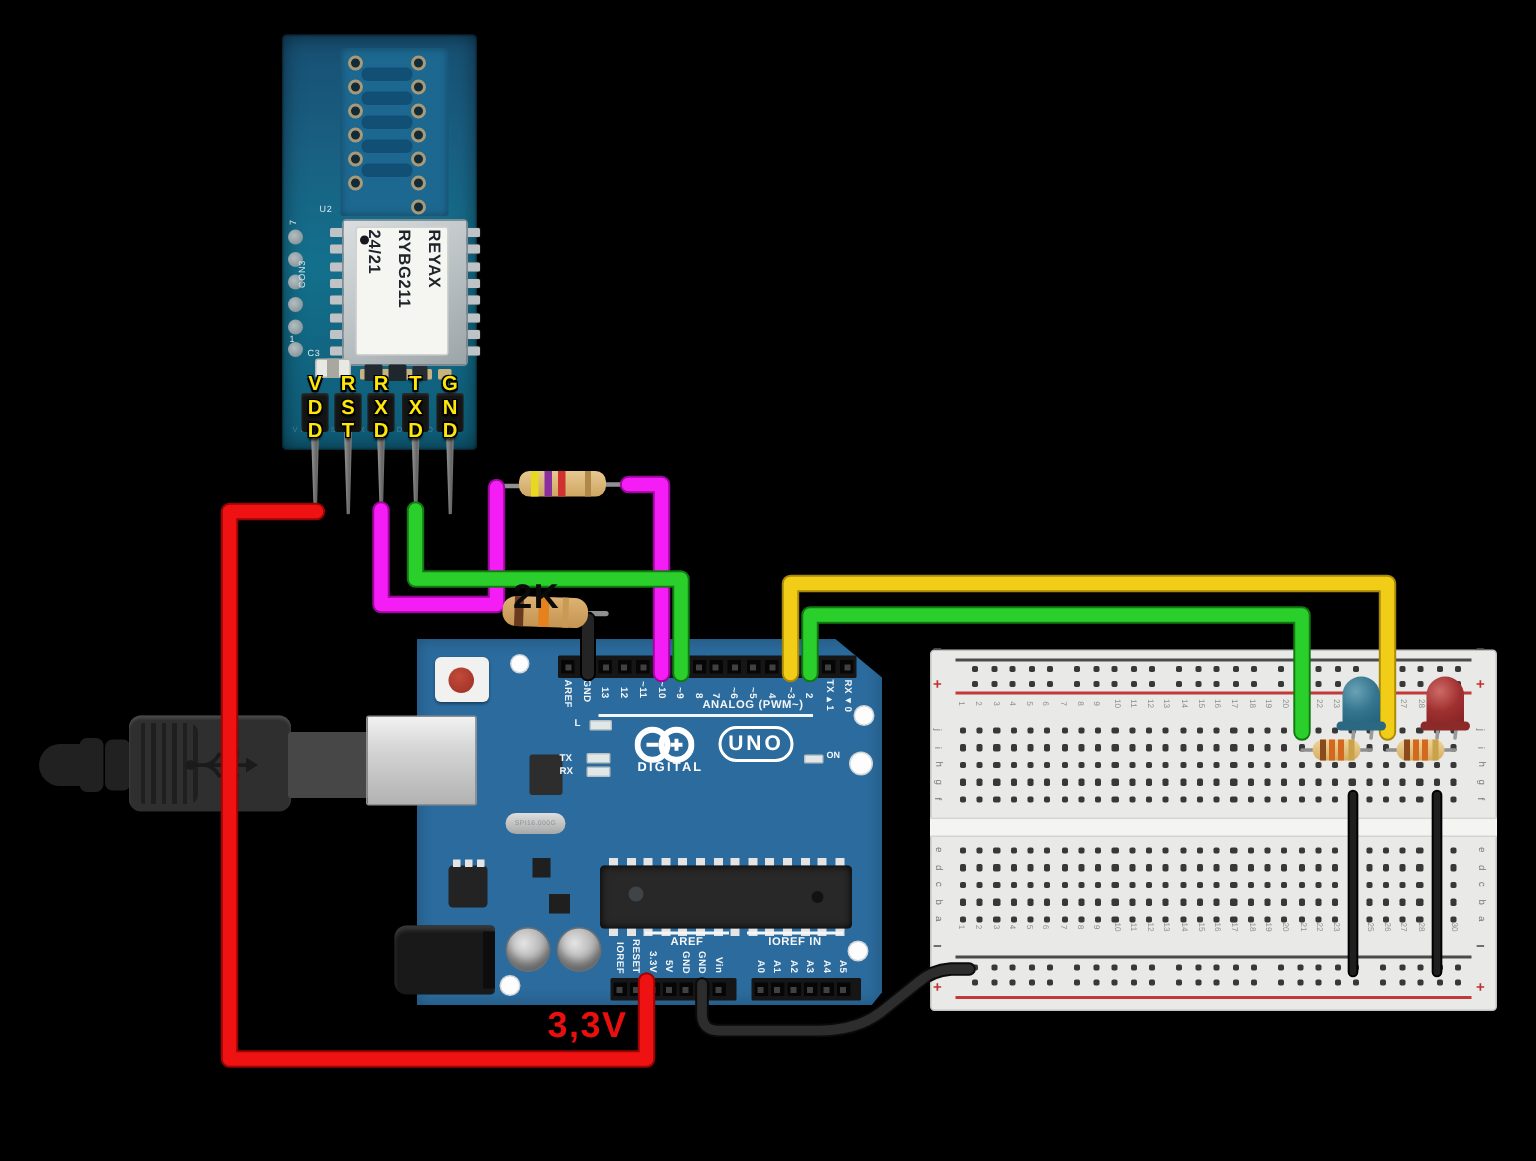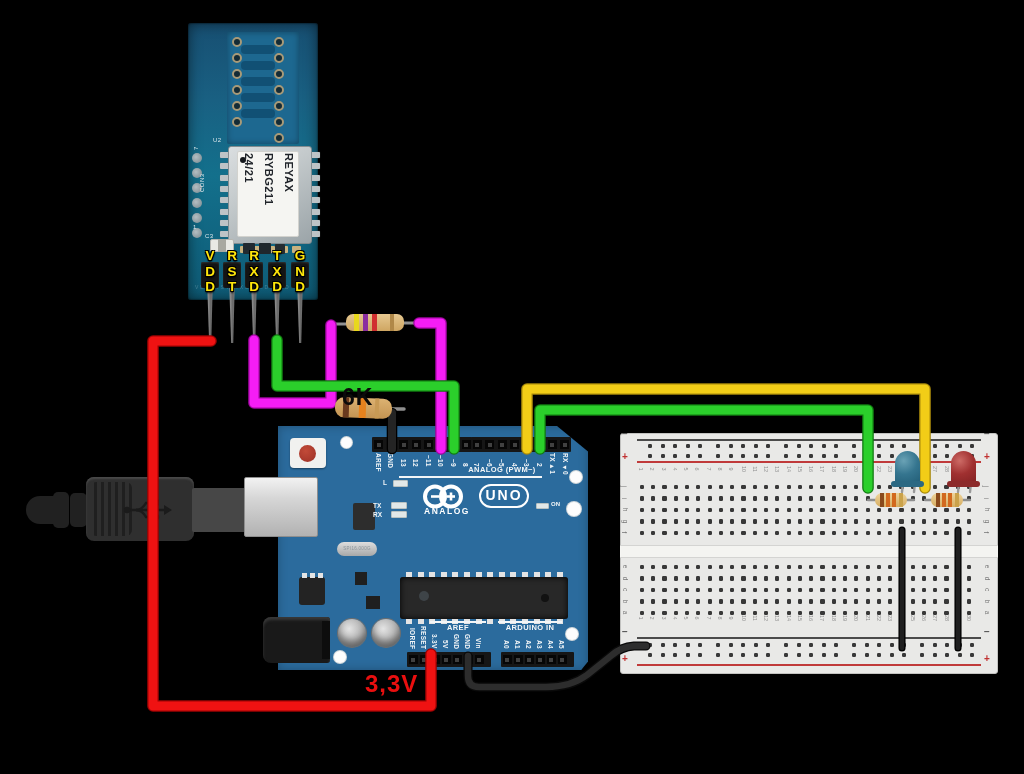--- a/index.html
+++ b/index.html
@@ -232,38 +232,38 @@
     <div class="abs" style="left:541px;top:594px;width:8px;height:8px;border-radius:50%;background:#121212;"></div>
     <div class="abs crystal">SPI16.000G</div>
 
     <svg class="abs" style="left:423px;top:483px;" width="40" height="27">
       <circle cx="12" cy="13.5" r="10" stroke="#fff" stroke-width="4" fill="none"></circle>
       <circle cx="28" cy="13.5" r="10" stroke="#fff" stroke-width="4" fill="none"></circle>
       <line x1="8" y1="13.5" x2="16" y2="13.5" stroke="#fff" stroke-width="2.6"></line>
       <line x1="24" y1="13.5" x2="32" y2="13.5" stroke="#fff" stroke-width="2.6"></line>
       <line x1="28" y1="9.5" x2="28" y2="17.5" stroke="#fff" stroke-width="2.6"></line>
     </svg>
-    <div class="abs brand">ANALOG</div>
+    <div class="abs brand">DIGITAL</div>
     <div class="abs uno-oval">UNO</div>
 
     <div class="abs tiny" style="left:383px;top:479px;">L</div>
     <div class="abs led-bar" style="left:393px;top:480px;width:15px;height:7px;"></div>
     <div class="abs tiny" style="left:373px;top:502px;">TX</div>
     <div class="abs led-bar" style="left:391px;top:502px;width:16px;height:7px;"></div>
     <div class="abs tiny" style="left:373px;top:511px;">RX</div>
     <div class="abs led-bar" style="left:391px;top:511px;width:16px;height:7px;"></div>
     <div class="abs led-bar" style="left:536px;top:503px;width:13px;height:6px;"></div>
     <div class="abs tiny" style="left:551px;top:501px;font-size:6px;">ON</div>
 
     <div class="abs cap-text" style="left:452px;top:465px;width:100px;">ANALOG (PWM~)</div>
     <div class="abs wline" style="left:399px;top:476px;width:143px;"></div>
     <div class="abs wline" style="left:430px;top:621px;width:56px;"></div>
     <div class="abs cap-text" style="left:430px;top:623px;width:56px;">AREF</div>
     <div class="abs wline" style="left:498px;top:621px;width:64px;"></div>
-    <div class="abs cap-text" style="left:498px;top:623px;width:64px;">ARDUINO IN</div>
+    <div class="abs cap-text" style="left:498px;top:623px;width:64px;">IOREF IN</div>
     <div id="ard-generated">
         <div class="abs hdr-strip" style="left: 372px; top: 437px; width: 100px; height: 15px;"></div>
         <div class="abs socket" style="left: 374px; top: 440px;">
           <i></i>
         </div>
         <div class="abs" style="left: 374.5px; top: 453px;"><span class="vlabel">AREF</span></div>
         <div class="abs socket" style="left: 386.5px; top: 440px;">
           <i></i>
         </div>
         <div class="abs" style="left: 387px; top: 453px;"><span class="vlabel">GND</span></div>
@@ -965,21 +965,21 @@
       <div class="band" style="left: 11px; width: 3.5px; background: rgb(210, 105, 30);"></div>
       <div class="band" style="left: 17px; width: 3.5px; background: rgb(210, 105, 30);"></div>
       <div class="band" style="left: 24px; width: 3.5px; background: rgb(202, 162, 74);"></div>
     </div>
 
   <div class="abs led z50" style="left:895px;top:451px;background:radial-gradient(circle at 35% 28%,#6aa2b5 0%,#35758f 45%,#1f5a73 100%);"></div>
   <div class="abs led-flange z50" style="left:891px;top:481px;width:33px;background:#2b6882;"></div>
   <div class="abs led z50" style="left:951px;top:451px;background:radial-gradient(circle at 35% 28%,#cd6b66 0%,#a03030 45%,#7c1f20 100%);"></div>
   <div class="abs led-flange z50" style="left:947px;top:481px;width:33px;background:#8c2a2a;"></div>
 
-  <div class="abs note z50" style="left:342px;top:384px;font-size:23px;color:#0b0b0b;">6K</div>
+  <div class="abs note z50" style="left:342px;top:384px;font-size:23px;color:#0b0b0b;">2K</div>
   <div class="abs note z50" style="left:365px;top:670px;font-size:24px;color:#ea0f0f;">3,3V</div>
 
   <div id="modpins-generated" class="z50">
       <div class="abs pin-housing" style="left: 201px;"></div>
       <div class="abs pin-metal" style="left: 206.5px;"></div>
       <div class="abs pin-label" style="left: 202px;">
         <span>V</span>
         <span>D</span>
         <span>D</span>
       </div>

